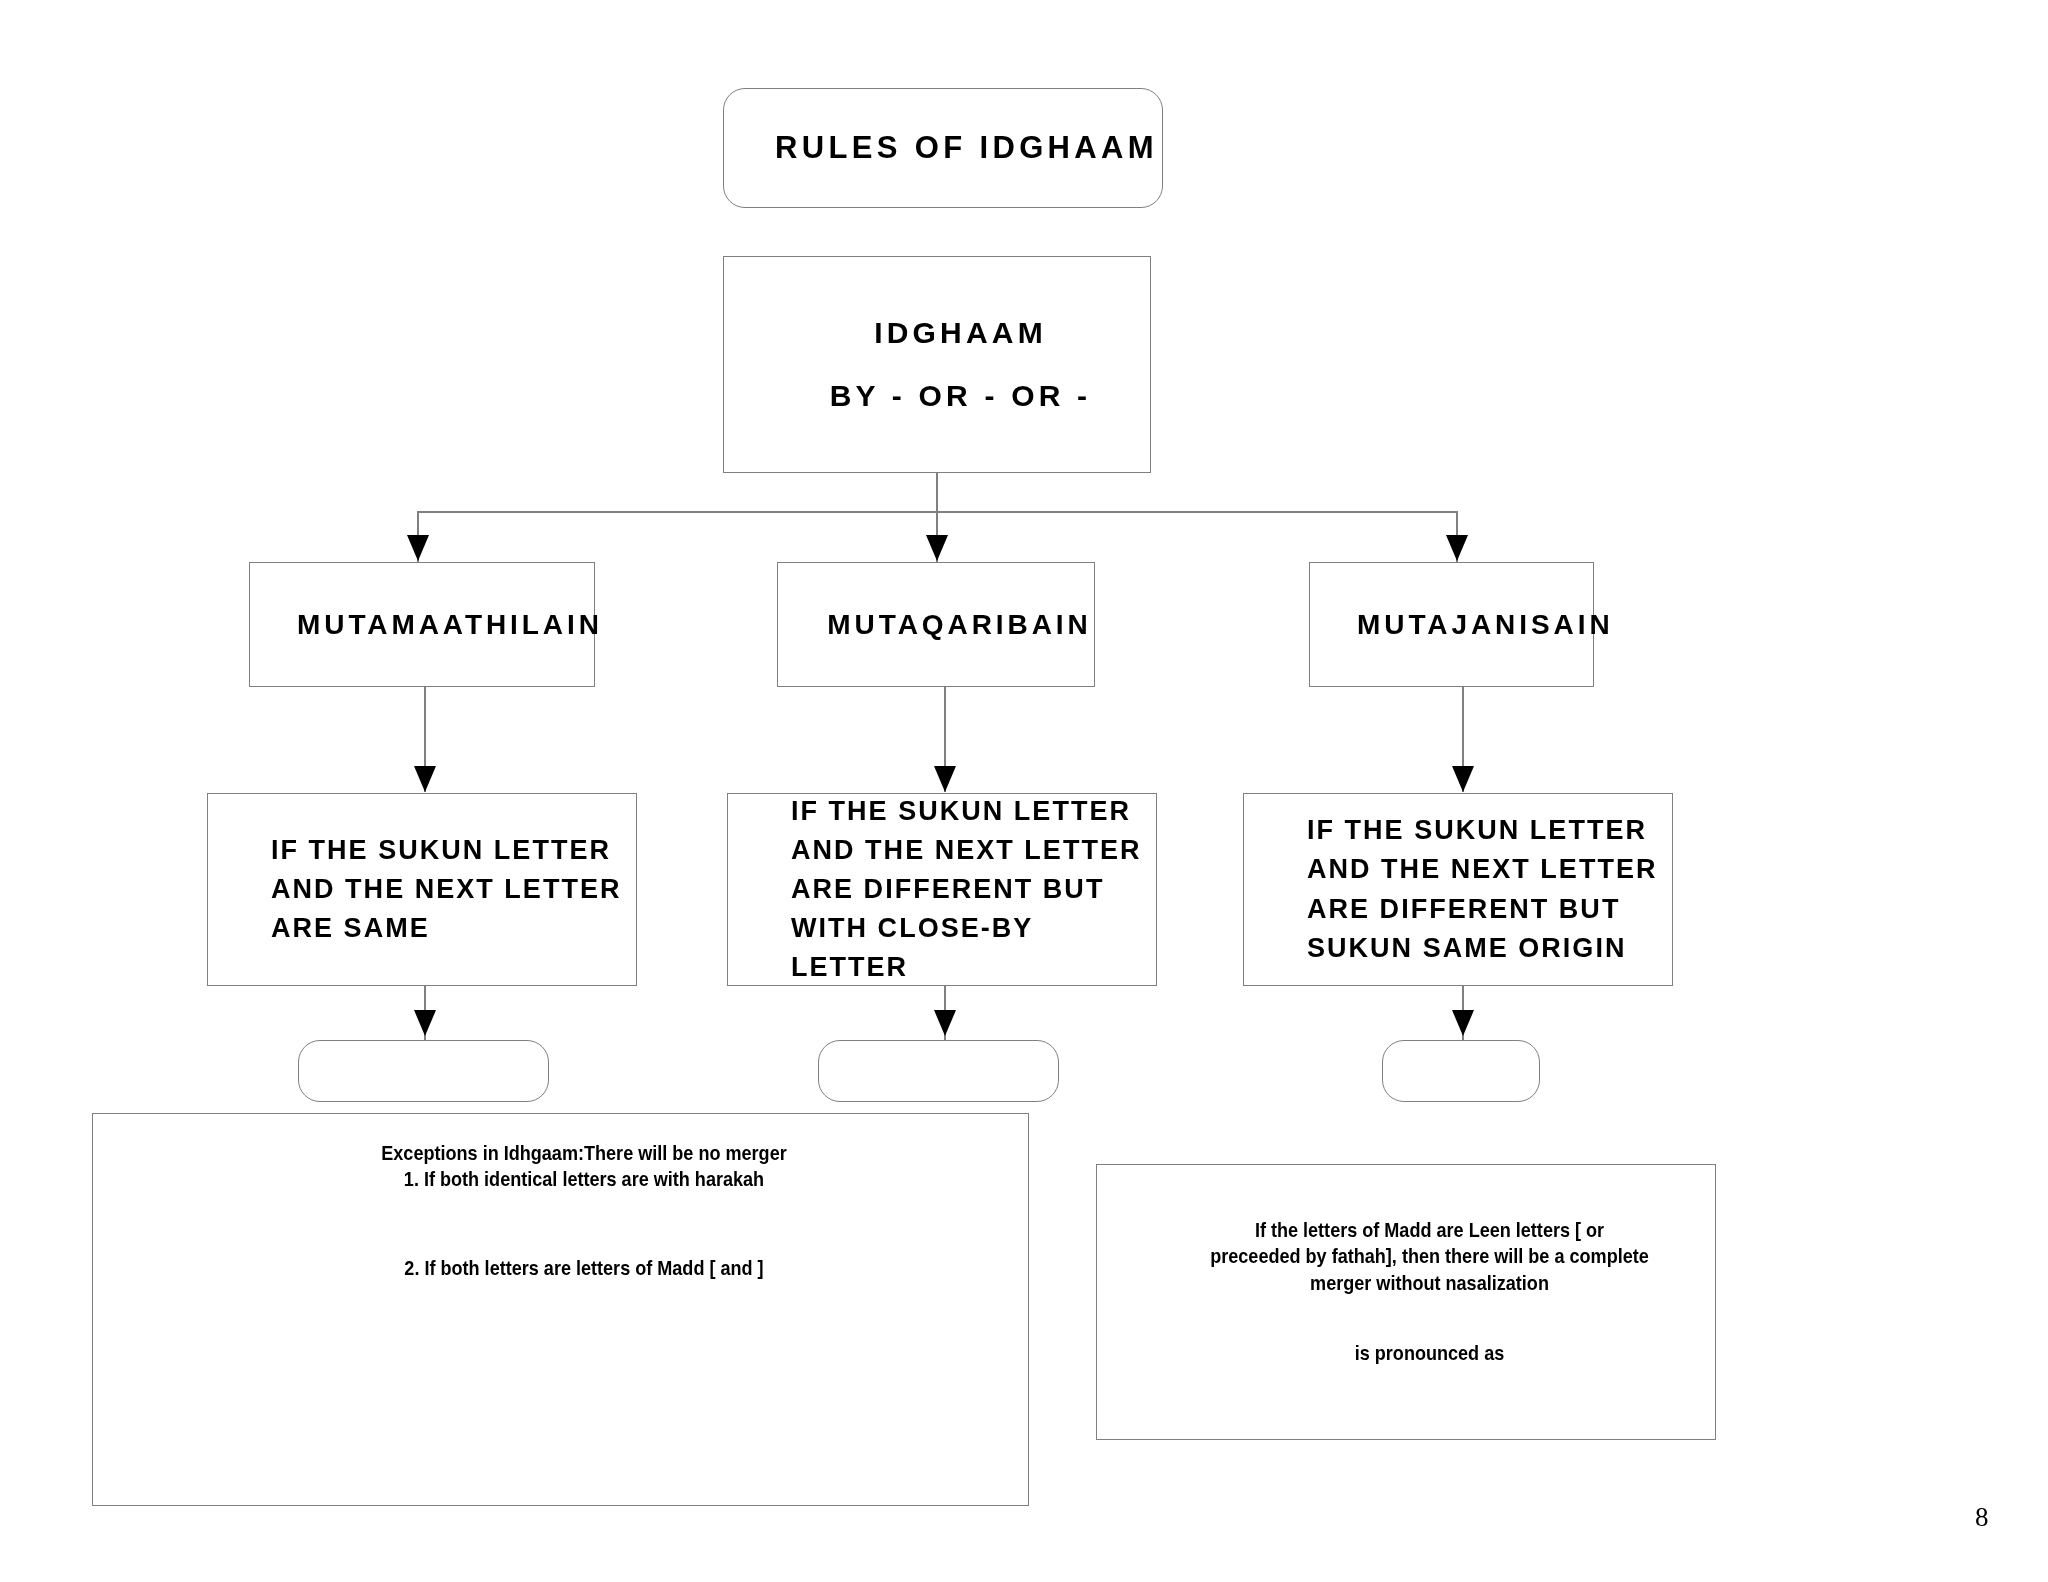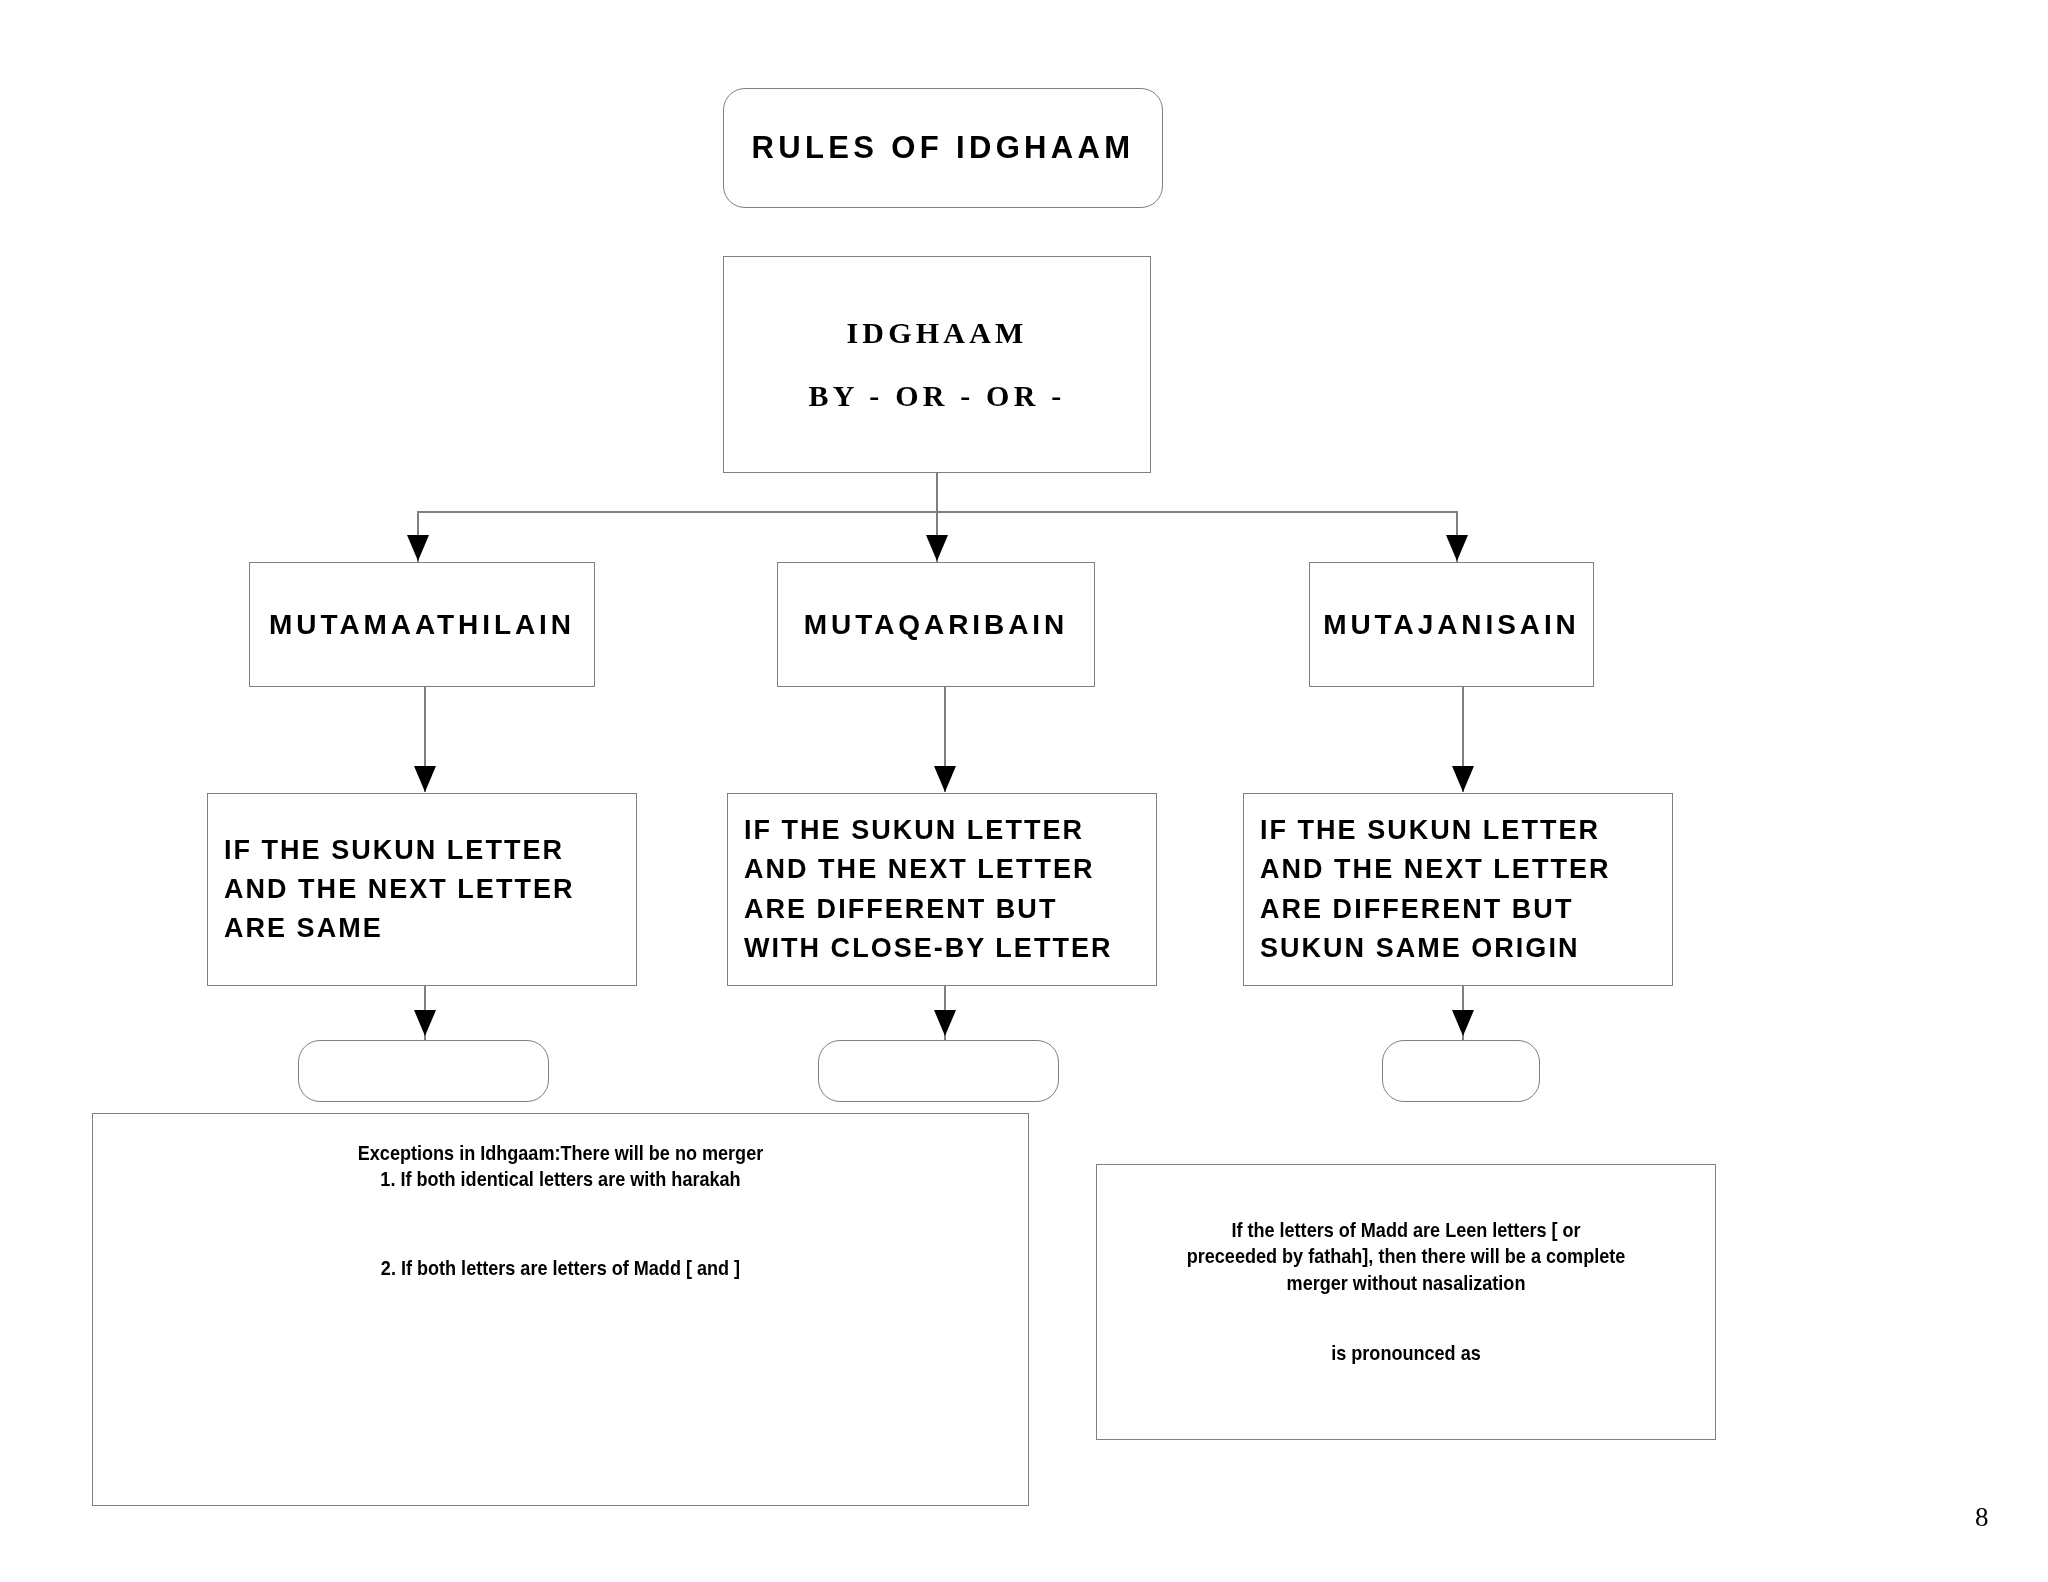--- a/index.html
+++ b/index.html
@@ -25,20 +25,21 @@
 
   
   .node {
     position: absolute;
     box-sizing: border-box;
     background: #ffffff;
     border: 1px solid #808080;
     display: flex;
     flex-direction: column;
     justify-content: center;
+    padding-left: 47px;
   }
   .node.rounded {
     border-radius: 22px;
   }
 
   
   .hdg {
     font-weight: bold;
     letter-spacing: 0.14em;
     text-align: center;
@@ -103,21 +104,21 @@
 </style>
 </head>
 <body>
 
 <div id="canvas">
 
   <div class="node rounded hdg title-txt" style="left:723px; top:88px; width:440px; height:120px;">
     <div>RULES OF IDGHAAM</div>
   </div>
 
-  <div class="node" style="left:723px; top:256px; width:428px; height:217px;font-family:Liberation Serif, serif;">
+  <div class="node" style="left:723px; top:256px; width:428px; height:217px;">
     <div class="hdg big-txt" style="margin-bottom:22px;">IDGHAAM</div>
     <div class="hdg big-txt">BY  - OR  - OR  -</div>
   </div>
 
   <div class="vline" style="left:936px; top:473px; height:140px;"></div>
   <div class="hline" style="left:417px; top:511px; width:1039px;"></div>
 
   <div class="vline" style="left:417px; top:511px; height:82px;"></div>
   <div class="arrowhead" style="left:407px; top:535px;"></div>
 

